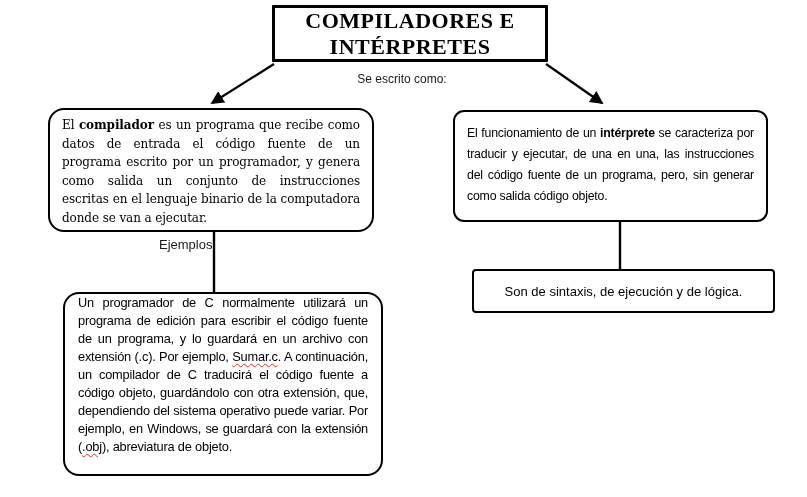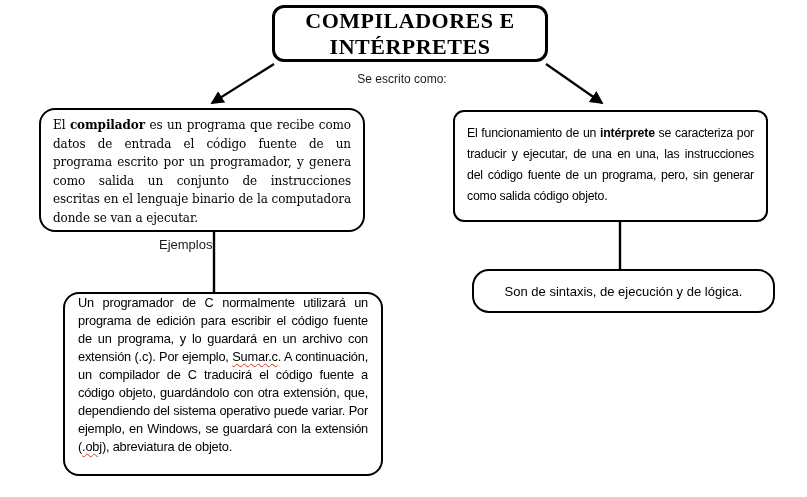--- a/index.html
+++ b/index.html
@@ -12,54 +12,54 @@
   }
   .lines-svg{position:absolute; left:0; top:0; z-index:1;}
   .connector{stroke:var(--ink); stroke-width:2.4px;}
   .arrow-line{stroke:var(--ink); stroke-width:2.2px;}
   #ah path{fill:var(--ink);}
   .box{
     position:absolute; background:var(--paper); border:2.5px solid var(--ink);
     box-sizing:border-box; z-index:2; overflow:hidden;
   }
   .title-box{
-    left:272px; top:5px; width:276px; height:57px; border-width:3px; border-radius:12px;
+    left:272px; top:5px; width:276px; height:57px; border-width:3px; border-radius:1px;
     display:flex; align-items:center; justify-content:center; text-align:center;
   }
   .title-text{
     font-family:"Liberation Serif", serif; font-weight:bold; font-size:22px;
     line-height:26px; letter-spacing:.5px;
   }
   .label{
     position:absolute; z-index:3; font-size:13px; color:var(--text-gray); white-space:nowrap;
   }
   .label-define{left:312px; top:72px; width:180px; text-align:center; font-size:12px;}
   .label-examples{left:159px; top:237px;}
   .label-errors{left:140px; top:260px; font-size:11px;}
   .cursor{
     display:inline-block; width:1.5px; height:13px; background:var(--ink);
     vertical-align:text-bottom; margin-left:1px;
   }
   .compiler-box{
-    left:39px; top:108px; width:326px; height:124px; border-radius:16px;
+    left:48px; top:108px; width:326px; height:124px; border-radius:16px;
     padding:6px 12px; font-family:"DejaVu Serif", serif; font-size:12px;
     line-height:18.5px; letter-spacing:-0.1px; text-align:justify;
   }
   .interpreter-box{
     left:453px; top:110px; width:315px; height:112px; border-radius:11px;
     padding:11px 12px; font-size:12.3px; line-height:21px; letter-spacing:-0.2px;
     text-align:justify;
   }
   .example-box{
     left:63px; top:292px; width:320px; height:184px; border-radius:16px;
     padding:0 13px; font-size:12.8px; line-height:18px; letter-spacing:-0.2px;
     text-align:justify;
   }
   .error-types-box{
-    left:472px; top:269px; width:303px; height:44px; border-radius:17px;
+    left:472px; top:269px; width:303px; height:44px; border-radius:4px;
     display:flex; align-items:center; justify-content:center;
     font-size:13px; text-align:center;
   }
   .bold{font-weight:bold;}
   .spell{
     text-decoration:underline; text-decoration-style:wavy;
     text-decoration-color:var(--spellcheck); text-decoration-thickness:1px;
     text-underline-offset:2px;
   }
 </style>

